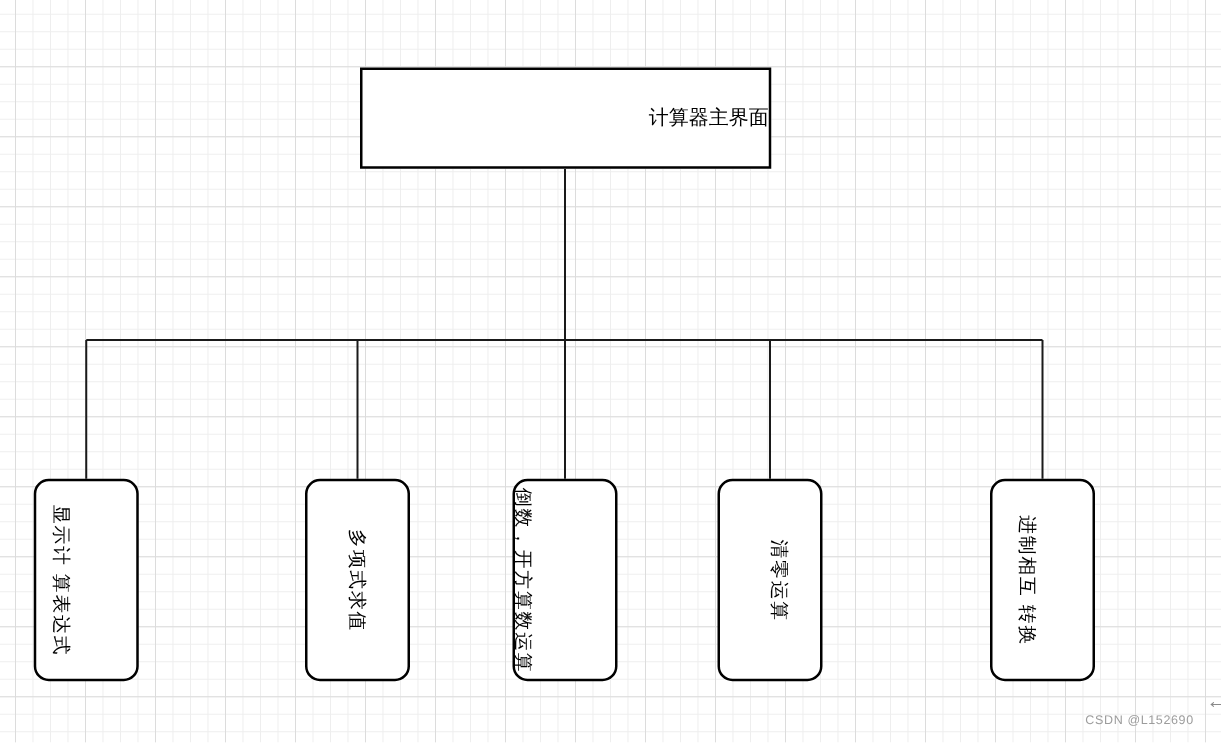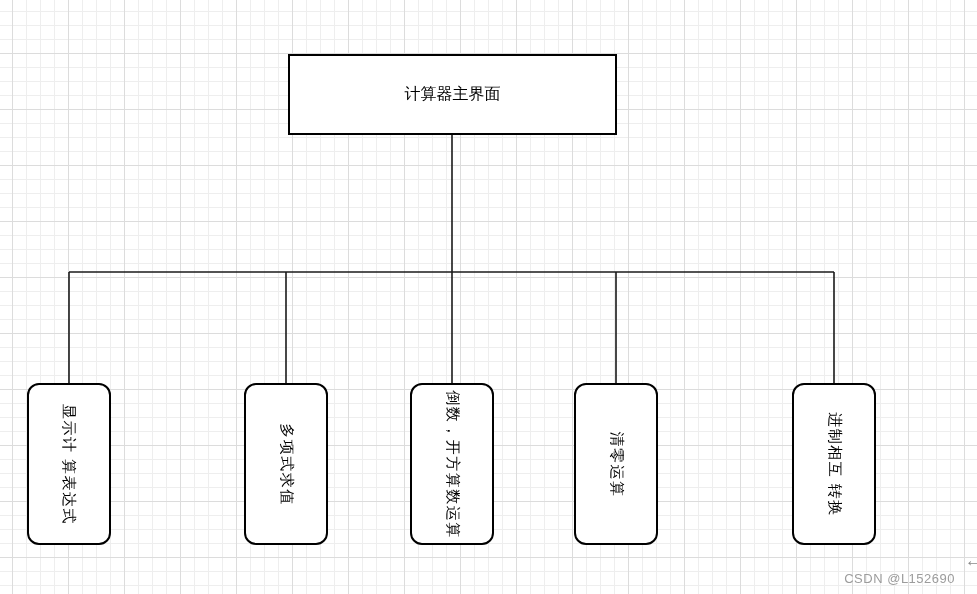--- a/index.html
+++ b/index.html
@@ -31,21 +31,21 @@
     top: 0;
     pointer-events: none;
   }
   .node {
     position: absolute;
     background: #ffffff;
     border: 2px solid #000000;
     box-sizing: border-box;
     display: flex;
     align-items: center;
-    justify-content: center;
+    justify-content: flex-end;
     color: #000000;
   }
   .root-node {
     left: 288px;
     top: 54px;
     width: 329px;
     height: 81px;
     font-size: 16px;
   }
   .leaf-node {
@@ -62,21 +62,21 @@
   }
   #leaf-0 { left: 27px; }
   #leaf-1 { left: 244px; }
   #leaf-2 { left: 410px; }
   #leaf-3 { left: 574px; }
   #leaf-4 { left: 792px; }
   .watermark {
     position: absolute;
     right: 22px;
     top: 571px;
-    font-size: 13px;
+    font-size: 10px;
     color: #9c9c9c;
     letter-spacing: 0.5px;
   }
   .edge-arrow {
     position: absolute;
     right: -5px;
     top: 551px;
     font-size: 17px;
     color: #8a8a8a;
   }

